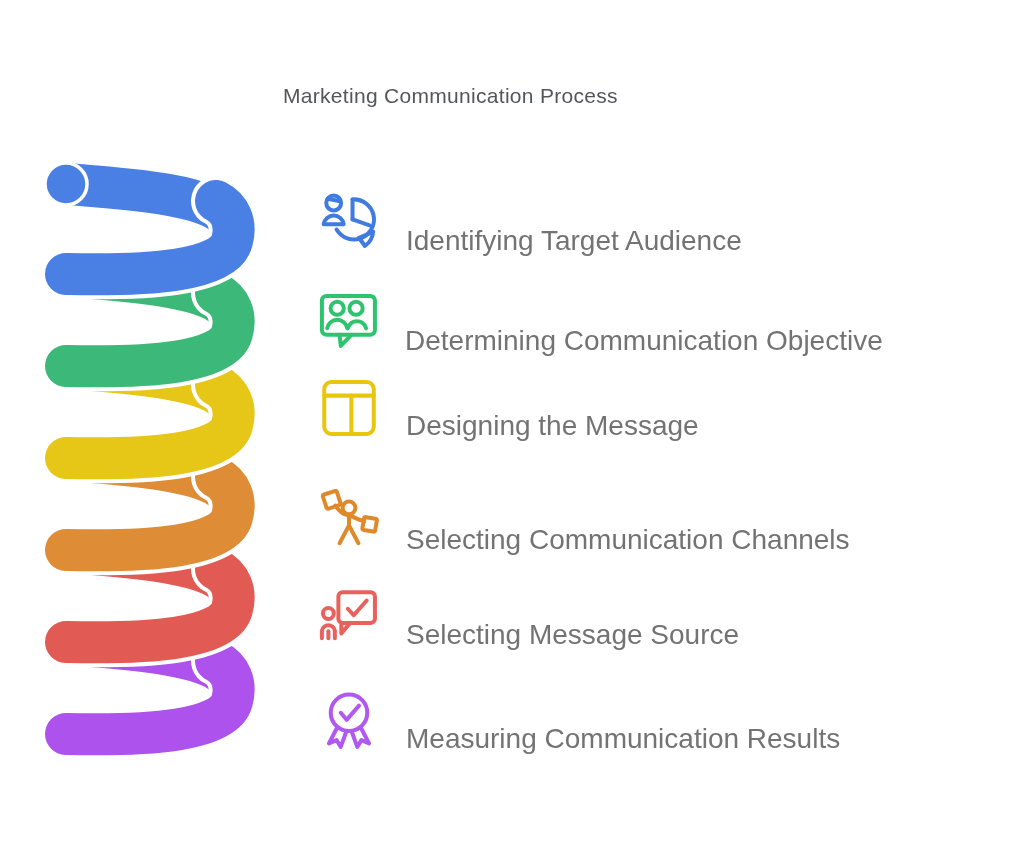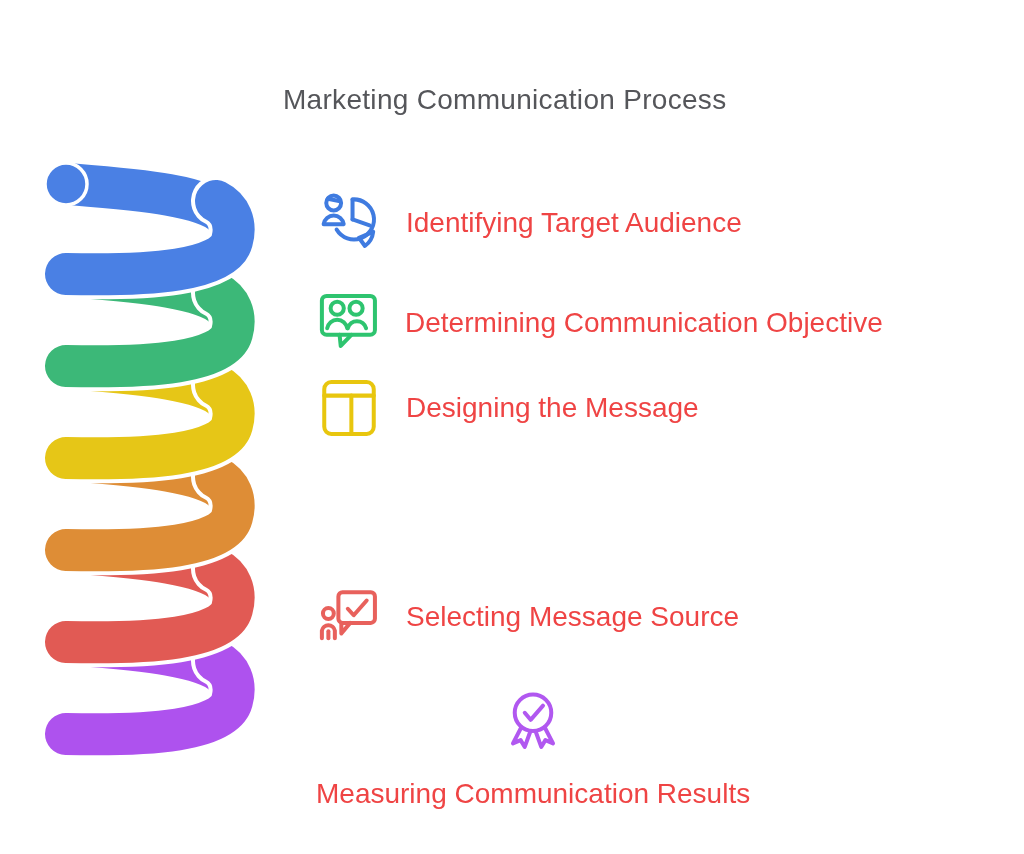--- a/index.html
+++ b/index.html
@@ -8,21 +8,21 @@
     background:#ffffff;
     font-family:"Liberation Sans", sans-serif;
     position:relative;
     overflow:hidden;
   }
   .stage { position:absolute; inset:0; }
 
   .title {
     position:absolute;
     left:283px; top:84px;
-    font-size:28px;
+    font-size:21px;
     color:#55565a;
     letter-spacing:0.3px;
     white-space:nowrap;
   }
 
   .spiral {
     position:absolute;
     left:30px; top:145px;
     width:250px; height:645px;
   }
@@ -35,24 +35,24 @@
     left:316px;
     height:66px;
     display:flex;
     align-items:center;
     gap:24px;
     white-space:nowrap;
   }
   .step-icon { width:66px; height:66px; flex:0 0 66px; }
   .step-icon svg { width:66px; height:66px; display:block; fill:none;
                    stroke-linecap:round; stroke-linejoin:round; stroke-width:3.4; }
-  .step-label { font-size:28px; color:#ef4444; }
+  .step-label { font-size:28px; color:#737373;margin-top:36px; }
 
   .r1 { top:190px; } .r2 { top:290px;gap:23px; } .r3 { top:375px; }
-  .r4 { top:489px; } .r5 { top:584px; } .r6 { top:688px;flex-direction:column; }
+  .r4 { top:489px; } .r5 { top:584px; } .r6 { top:688px; }
 </style>
 </head>
 <body>
 
 <div class="stage">
 
   <div class="title">Marketing Communication Process</div>
 
   <svg class="spiral" viewBox="0 0 250 645" aria-hidden="true">
     <defs>
@@ -137,20 +137,35 @@
     <span class="step-icon">
       <svg viewBox="0 0 56 56" stroke-width="4" stroke="#e8c60e">
         <rect x="7" y="6" width="42" height="44" rx="6"></rect>
         <line x1="7" y1="17.5" x2="49" y2="17.5"></line>
         <line x1="30" y1="17.5" x2="30" y2="50"></line>
       </svg>
     </span>
     <span class="step-label">Designing the Message</span>
   </div>
 
+  <div class="step-row r4">
+    <span class="step-icon">
+      <svg viewBox="0 0 56 56" stroke-width="3.8" stroke="#e0892b">
+        <circle cx="28" cy="16" r="5.4"></circle>
+        <path d="M26 22 C22 21 19 18 16.5 14"></path>
+        <path d="M30 23 C34 25 37.5 26.5 41 27.5"></path>
+        <path d="M28 22 L28 31"></path>
+        <path d="M28 31 L20 46"></path>
+        <path d="M28 31 L36 46"></path>
+        <rect x="7" y="3" width="12.5" height="12.5" rx="1.5" transform="rotate(-18 13 9)"></rect>
+        <rect x="40" y="24.5" width="11" height="11" rx="1.5" transform="rotate(10 45.5 30)"></rect>
+      </svg>
+    </span>
+    <span class="step-label">Selecting Communication Channels</span>
+  </div>
 
   <div class="step-row r5">
     <span class="step-icon">
       <svg viewBox="0 0 56 56" stroke="#e8615c">
         <circle cx="10.5" cy="25" r="4.6"></circle>
         <path d="M5 46 L5 39.5 a5.6 5.6 0 0 1 11 0 L16 46"></path>
         <path d="M10.5 46 L10.5 40"></path>
         <rect x="19" y="7" width="31" height="26" rx="3.5"></rect>
         <path d="M29 33 L21.5 42 L21.5 33"></path>
         <path d="M27 21 L32 26.5 L43 14"></path>

